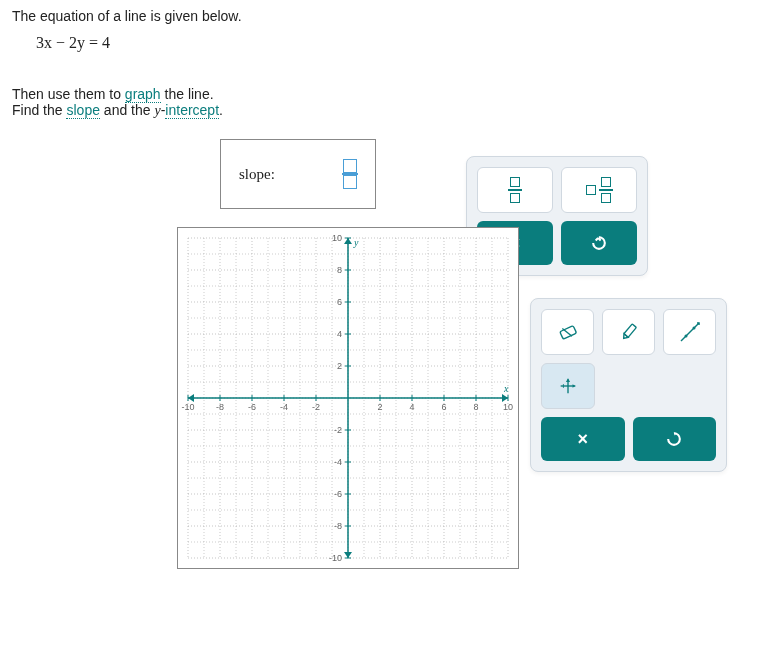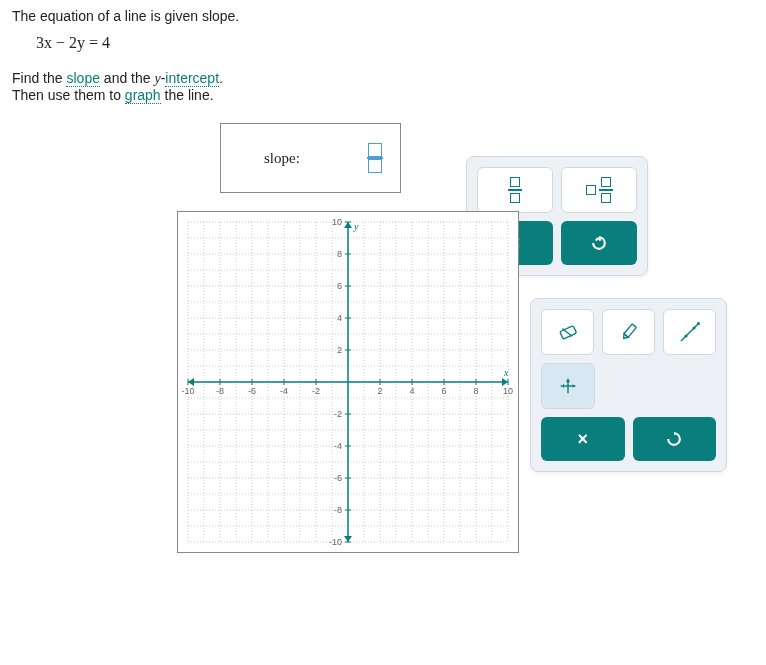--- a/index.html
+++ b/index.html
@@ -13,21 +13,21 @@
     box-sizing: border-box;
   }
   .link-term {
     color: #0a7d7d;
     border-bottom: 1px dotted #0a7d7d;
     cursor: pointer;
   }
   .eq {
     font-family: "Times New Roman", serif;
     font-size: 16px;
-    margin: 10px 0 18px 24px;
+    margin: 10px 0 34px 24px;
   }
   .answers-panel {
     border: 1px solid #888;
     padding: 14px 18px;
     display: inline-block;
     margin-left: 208px;
     margin-top: 20px;
   }
   .answers-row {
     display: flex;
@@ -35,21 +35,20 @@
     height: 40px;
   }
   .answers-row .label {
     width: 104px;
     font-family: "Times New Roman", serif;
     font-style: italic;
     font-size: 15px;
   }
   .answers-row .label.normal {
     font-style: normal;
-    margin-left: 25px;
   }
   .input-slot {
     width: 14px;
     height: 22px;
     border: 1px solid #4a9ed6;
     display: inline-block;
   }
   .input-slot.frac {
     position: relative;
     height: 30px;
@@ -158,27 +157,27 @@
   .axis { stroke: #0a7d7d; stroke-width: 1.5; }
   .tick-label { font-size: 9px; fill: #666; font-family: Arial; }
   .axis-label { font-size: 10px; fill: #0a7d7d; font-style: italic; font-family: "Times New Roman"; }
 </style>
 </head>
 <body>
 
 
 
 <div>
-  <span>The equation of a line is given slope.</span>
+  <span>The equation of a line is given below.</span>
   <div class="eq">3x − 2y = 4</div>
   <div>
+    <span>Then use them to </span><span class="link-term">graph</span><span> the line.</span>
+  </div>
+  <div>
     <span>Find the </span><span class="link-term">slope</span><span> and the </span><span style="font-style:italic;font-family:'Times New Roman'">y</span>-<span class="link-term">intercept</span><span>.</span>
-  </div>
-  <div>
-    <span>Then use them to </span><span class="link-term">graph</span><span> the line.</span>
   </div>
 </div>
 
 
 <div class="answers-panel">
   <div class="answers-row">
     <span class="label normal">slope:</span>
     <span class="input-slot frac">
         <span class="bar"></span>
       </span>

